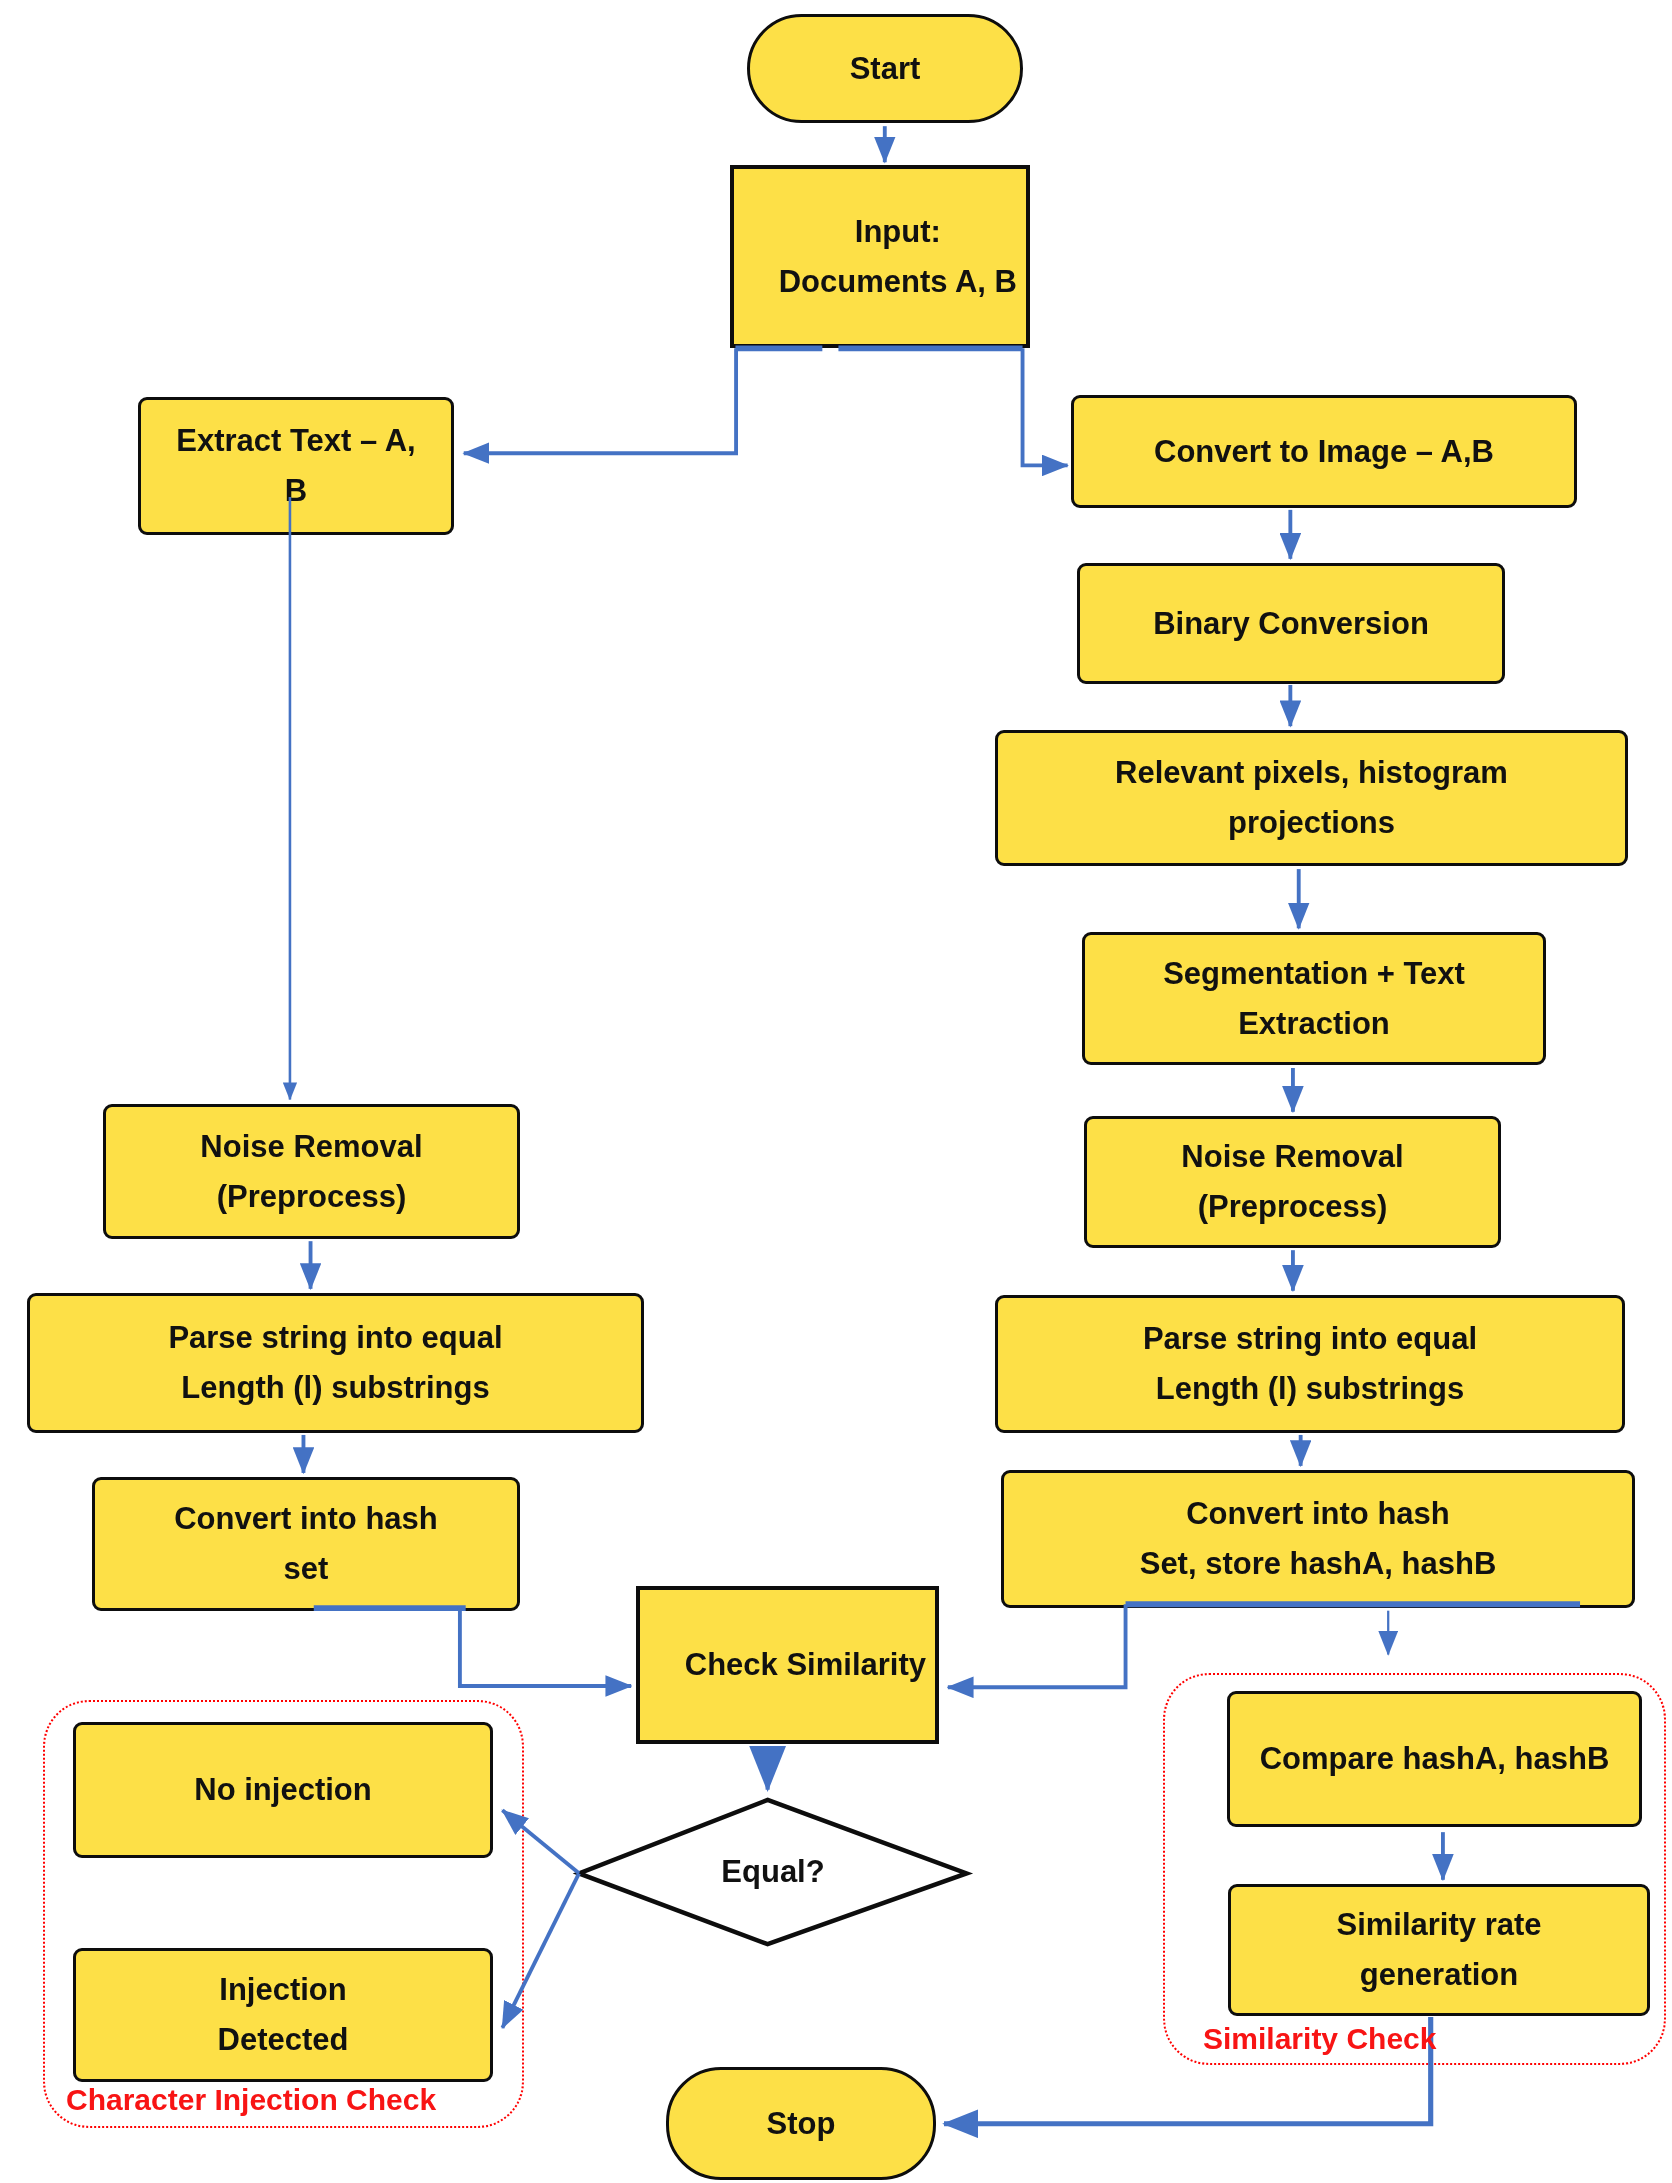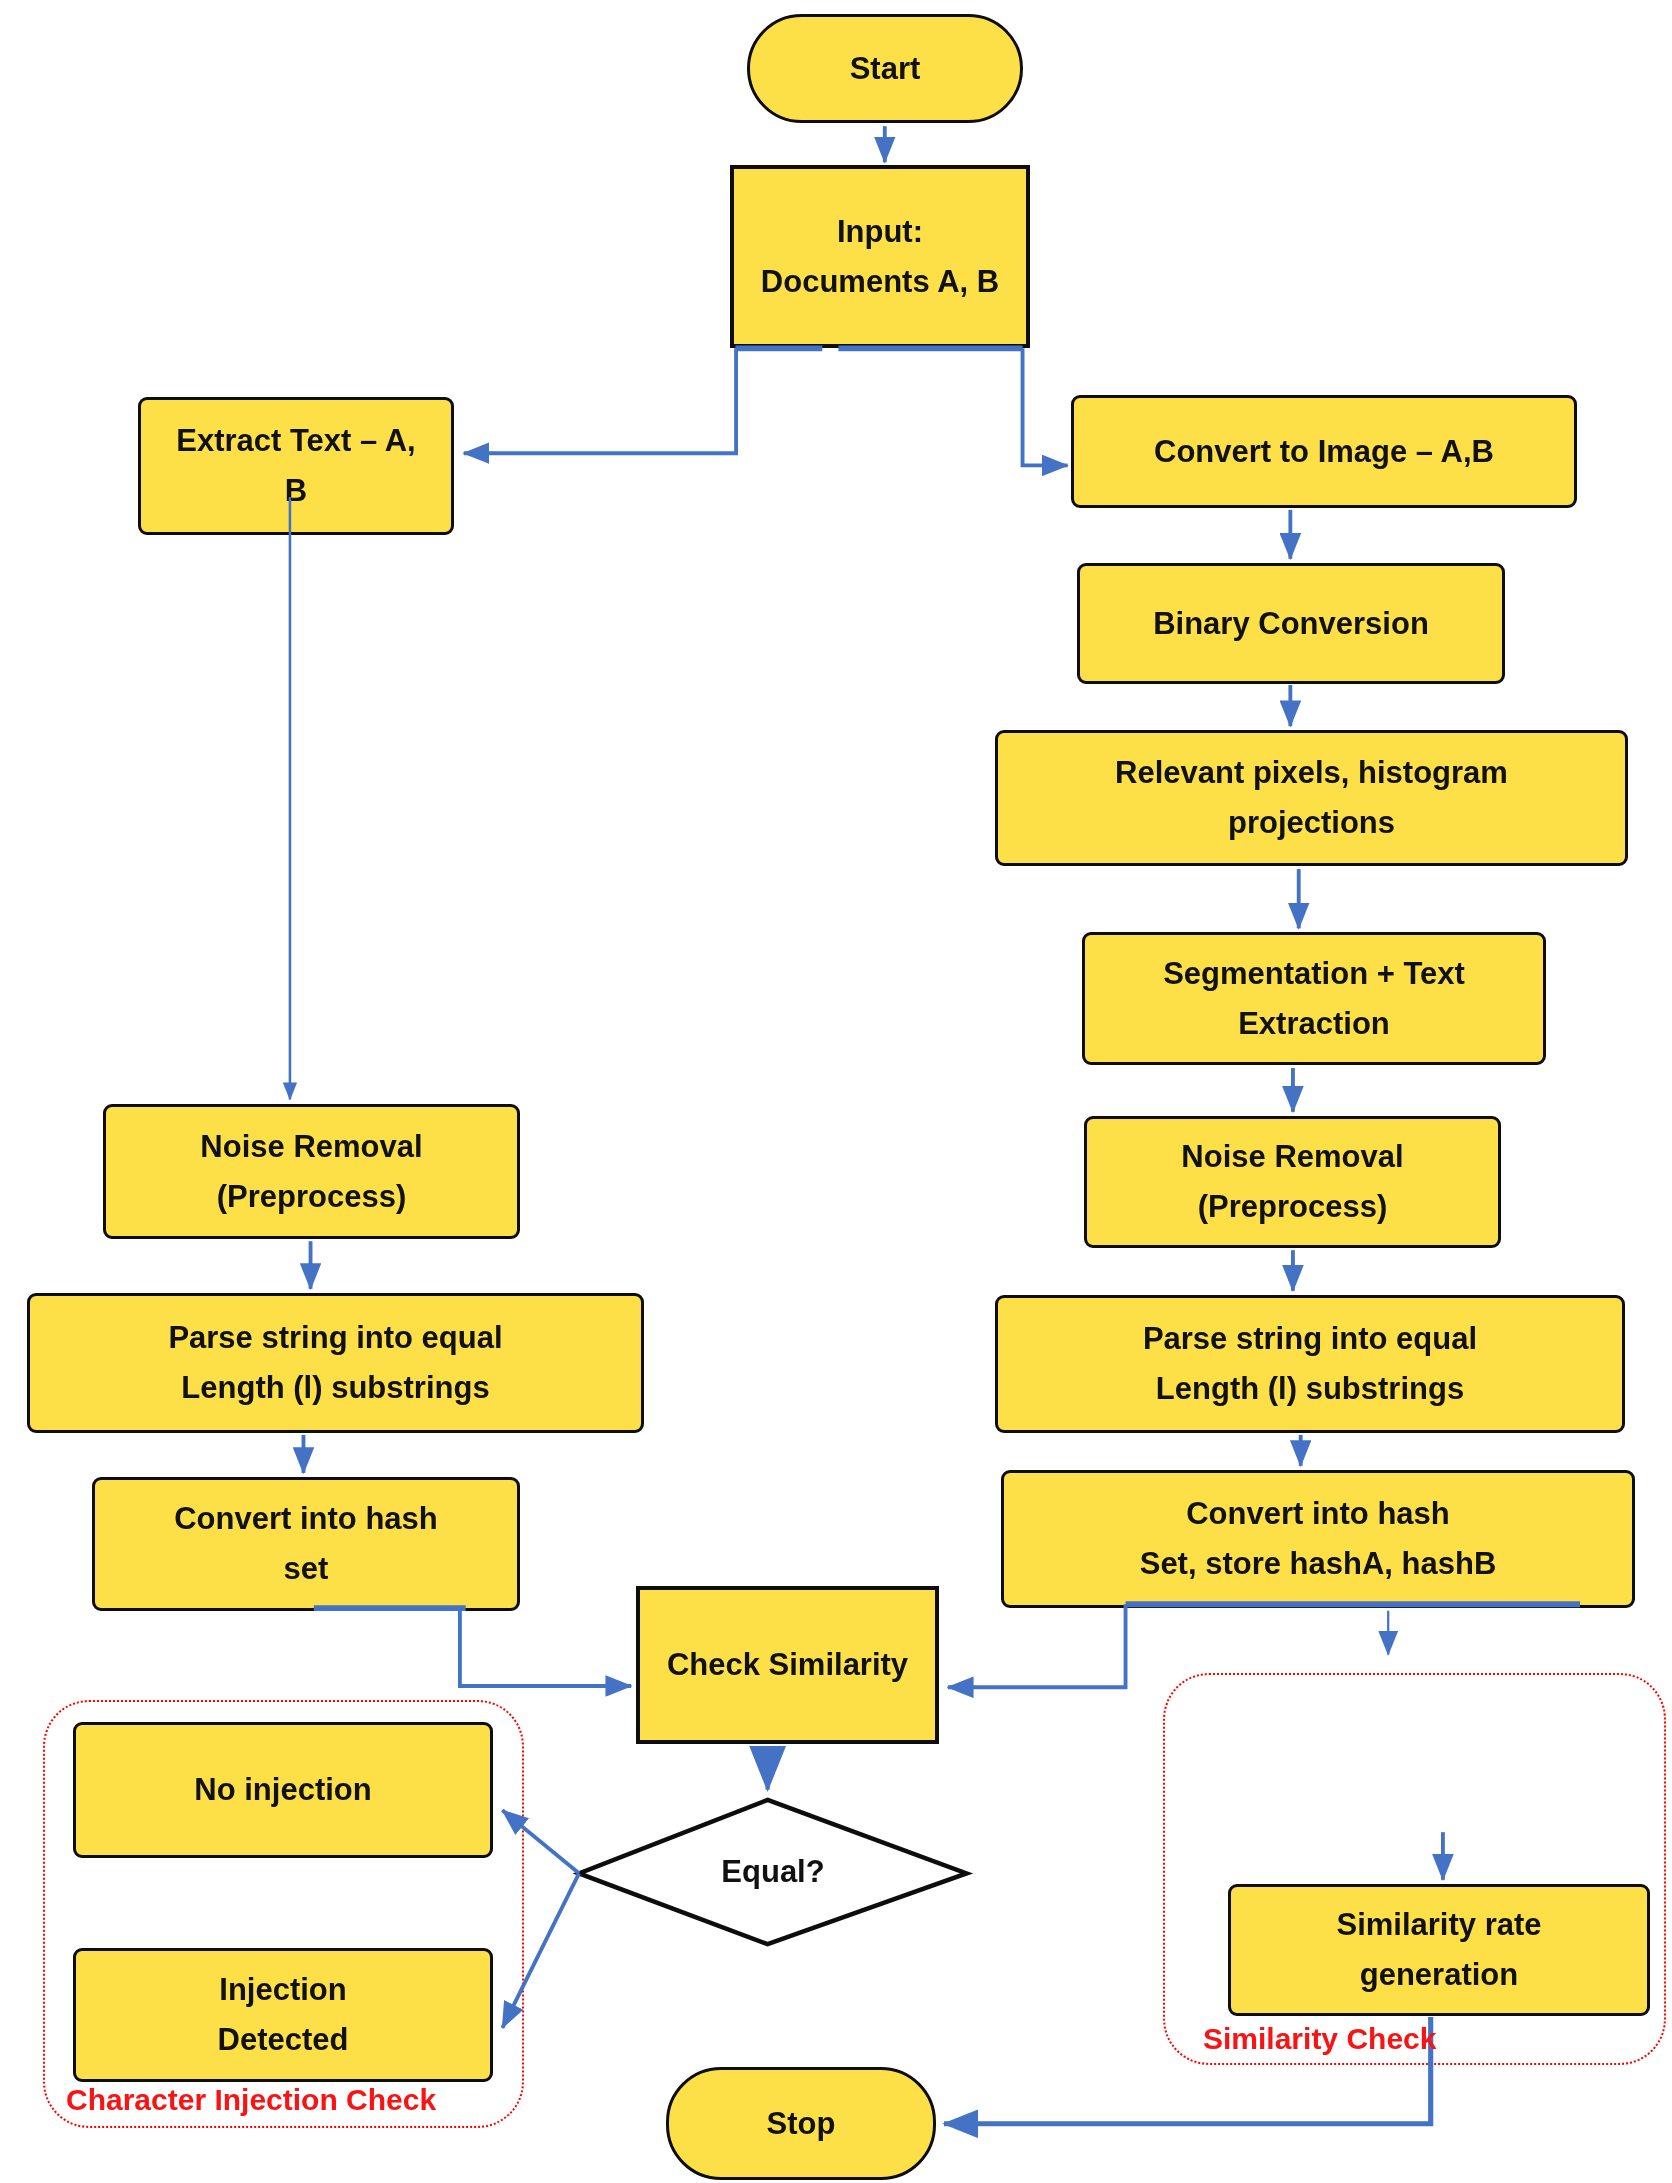--- a/index.html
+++ b/index.html
@@ -8,21 +8,21 @@
   #canvas{position:absolute;left:0;top:0;width:1673px;height:2183px;background:var(--canvas-bg,#fff);}
   .node{position:absolute;box-sizing:border-box;background:#fde047;
         border:3.9px solid var(--box-border,#0d0d0d);
         display:flex;align-items:center;justify-content:center;text-align:center;
         color:var(--node-text,#111);font-weight:bold;font-size:31px;line-height:1.6;
         z-index:2;}
   .node .lbl{white-space:pre-line;display:block;padding:0 9px;}
   .round{border-radius:9px;}
   .pill{border-radius:61px;}
   .barrel{border-radius:55px;align-items:center;}
-  .sharp{border-radius:0;border-width:4.5px;}
+  .sharp{border-radius:0;border-width:4.5px;justify-content:flex-end;}
   .section{position:absolute;box-sizing:border-box;border:2.6px dotted var(--section-border,#f00);
            border-radius:46px;z-index:1;background:transparent;}
   .section-label{position:absolute;color:var(--section-label,#f81414);font-weight:bold;
                  font-size:30px;line-height:1.1;white-space:nowrap;z-index:4;}
   #wires{position:absolute;left:0;top:0;z-index:3;}
   .diamond-label{position:absolute;display:flex;align-items:center;justify-content:center;
                  font-weight:bold;font-size:31px;color:var(--node-text,#111);z-index:4;}
   .wire{fill:none;stroke:var(--connector,#4472C4);}
 </style>
 </head>
@@ -101,20 +101,23 @@
 
   <div class="node round" style="left:73px;top:1722px;width:420px;height:136px">
     <span class="lbl">No injection</span>
   </div>
 
   <div class="node round" style="left:73px;top:1948px;width:420px;height:134px">
     <span class="lbl">Injection
 Detected</span>
   </div>
 
+  <div class="node round" style="left:1227px;top:1691px;width:415px;height:136px">
+    <span class="lbl">Compare hashA, hashB</span>
+  </div>
 
   <div class="node round" style="left:1228px;top:1884px;width:422px;height:132px">
     <span class="lbl">Similarity rate
 generation</span>
   </div>
 
   <div class="node barrel" style="left:666px;top:2067px;width:270px;height:113px">
     <span class="lbl">Stop</span>
   </div>
 

